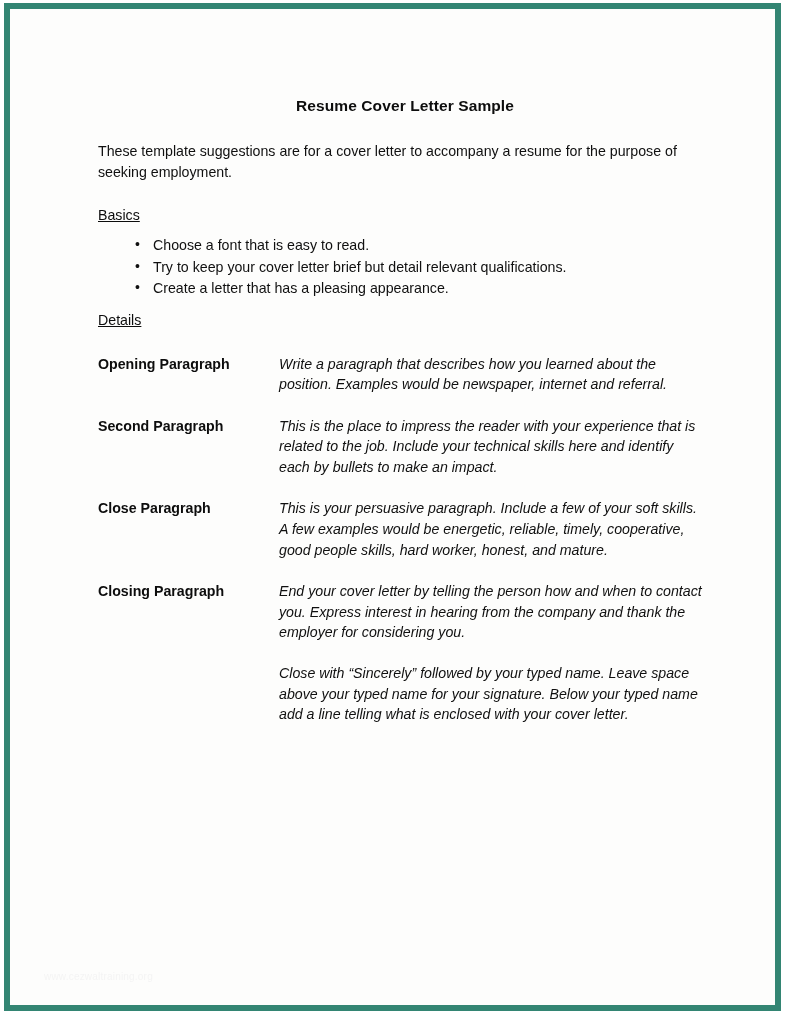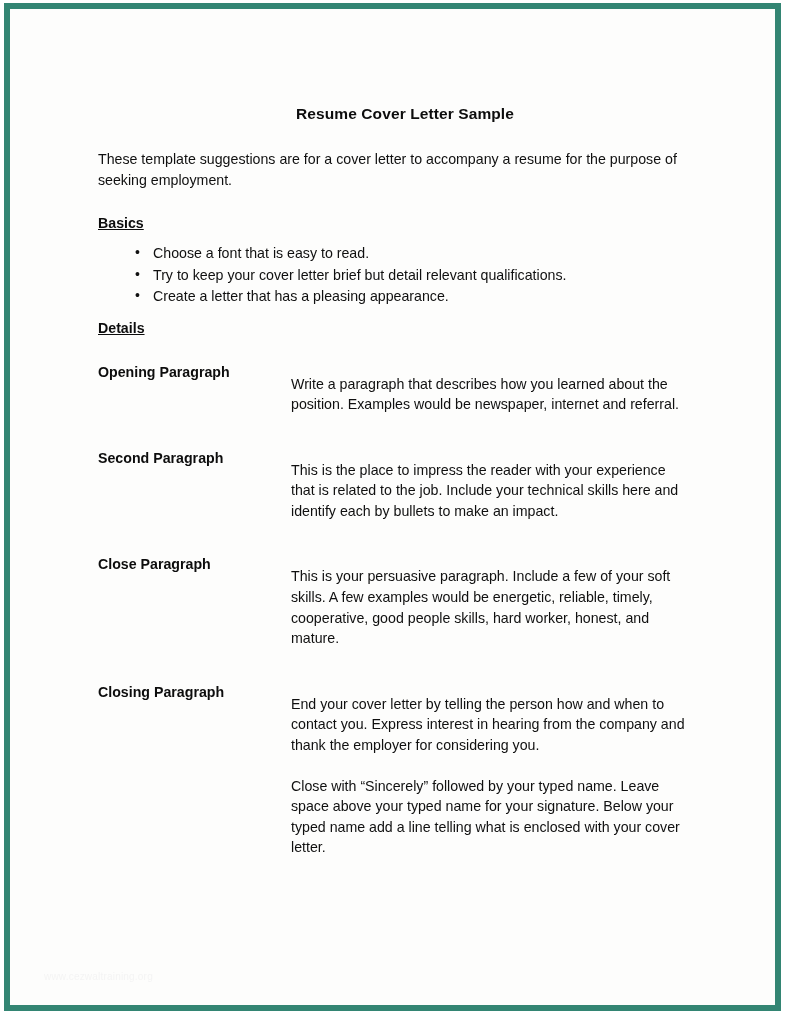--- a/index.html
+++ b/index.html
@@ -45,36 +45,36 @@
     top: 80px;
     width: 612px;
   }
 
   .doc-title {
     font-size: 15.5px;
     font-weight: bold;
     color: #0d0d0d;
     text-align: center;
     letter-spacing: 0.1px;
-    margin: 16px 0 26px 0;
+    margin: 8px 0 26px 0;
     padding-left: 14px;
   }
 
   .intro {
     font-size: 14.2px;
     line-height: 20.5px;
     color: #101010;
     margin: 0 0 24px 0;
     width: 590px;
     padding-left: 6px;
   }
 
   .section-head {
     font-size: 14.2px;
-    font-weight: bold;
+    font-weight: normal;
     color: #0d0d0d;
     text-decoration: underline;
     margin: 0 0 12px 0;
     padding-left: 6px;
     display: inline-block;
   }
 
   .bullets {
     list-style: none;
     margin: 0 0 12px 0;
@@ -119,21 +119,22 @@
     box-sizing: border-box;
   }
   .detail-body {
     flex: 1 1 auto;
     font-size: 14.2px;
     line-height: 20.6px;
     color: #101010;
     width: 422px;
   }
   .detail-body p {
-    margin: 12px;
+    margin: 0;
+    font-style: italic;
   }
   .detail-body p + p {
     margin-top: 20px;
   }
 
   
   .watermark {
     position: absolute;
     left: 34px;
     top: 962px;

